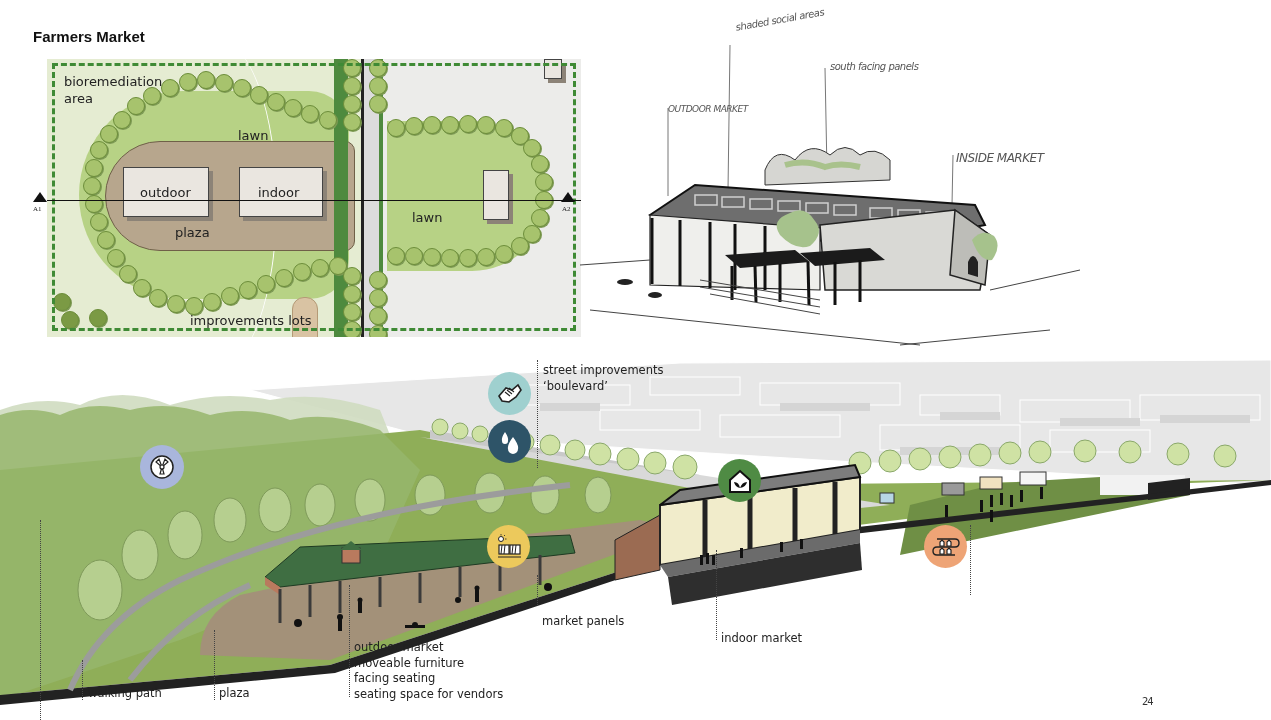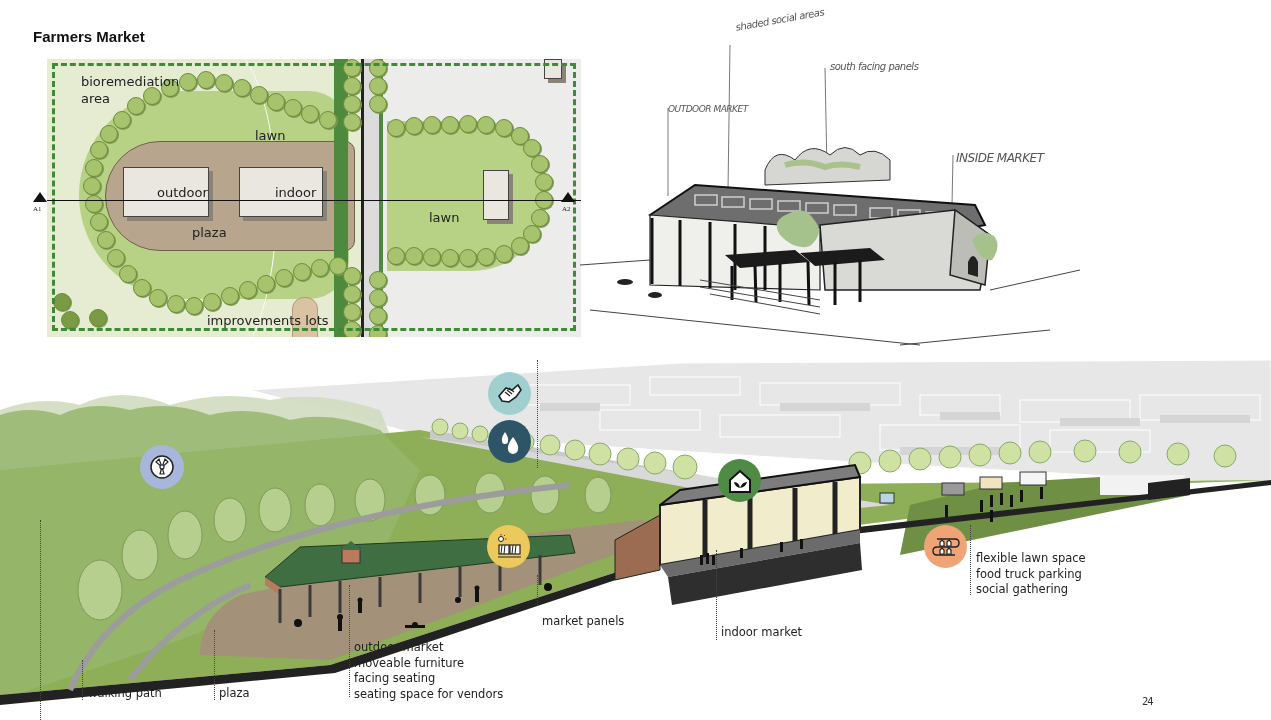--- a/index.html
+++ b/index.html
@@ -16,21 +16,21 @@
   .plan .road-green { position: absolute; left: 332px; top: 0; width: 4px; height: 278px; background: #4e8a3e; }
   .plan .lawn-left { position: absolute; left: 32px; top: 32px; width: 270px; height: 208px; background: #b7d285; border-radius: 104px 40px 40px 104px; }
   .plan .lawn-right { position: absolute; left: 340px; top: 62px; width: 160px; height: 150px; background: #b7d285; border-radius: 0 75px 75px 0; }
   .plan .plaza { position: absolute; left: 58px; top: 82px; width: 250px; height: 110px; background: #b7a68d; border: 1px solid #6f6048; border-radius: 55px 10px 10px 55px; }
   .plan .bldg { position: absolute; background: #eae6e0; border: 1px solid #444; box-shadow: 4px 4px 0 #8c8377; }
   .plan .path-curve { position: absolute; left: 110px; top: -20px; width: 120px; height: 330px; border-right: 1.5px solid #fff; border-radius: 0 50% 50% 0; }
   .plan .tree { position: absolute; width: 18px; height: 18px; border-radius: 50%; background: #a7c36d; border: 1px solid #6d8e3b; box-shadow: 1px 1px 0 #7e9a55; }
   .plan .tree.dark { background: #7b9a44; }
   .plan .boundary { position: absolute; left: 5px; top: 4px; width: 524px; height: 268px; border: 3px dashed #3f8a35; }
   .plan .section-line { position: absolute; left: -20px; top: 141px; width: 560px; height: 1px; background: #111; }
-  .plan-label { position: absolute; font-size: 13px; color: #222; font-family: "DejaVu Sans", sans-serif; margin-left: 17px; }
+  .plan-label { position: absolute; font-size: 13px; color: #222; font-family: "DejaVu Sans", sans-serif; }
   .marker { position: absolute; width: 0; height: 0; border-left: 7px solid transparent; border-right: 7px solid transparent; border-bottom: 10px solid #111; }
   .marker-label { position: absolute; font-size: 7px; color: #222; font-family: Liberation Serif, serif; }
 
   
   .sketch { position: absolute; left: 580px; top: 0; width: 500px; height: 360px; }
   .sketch-note { position: absolute; font-family: "DejaVu Sans", sans-serif; font-size: 10px; color: #555; font-style: italic; letter-spacing: -0.5px; }
 
   
   .axo { position: absolute; left: 0; top: 355px; width: 1271px; height: 365px; }
   .callout { position: absolute; font-size: 11.5px; line-height: 15.5px; color: #222; font-family: "DejaVu Sans", sans-serif; }
@@ -444,30 +444,29 @@
 
   <div class="leader" style="left:537px;top:5px;height:108px;"></div>
   <div class="leader" style="left:537px;top:220px;height:30px;"></div>
   <div class="leader" style="left:716px;top:195px;height:90px;"></div>
   <div class="leader" style="left:970px;top:170px;height:70px;"></div>
   <div class="leader" style="left:349px;top:230px;height:112px;"></div>
   <div class="leader" style="left:82px;top:305px;height:40px;"></div>
   <div class="leader" style="left:214px;top:275px;height:70px;"></div>
   <div class="leader" style="left:40px;top:165px;height:200px;"></div>
 
+  <div class="callout" style="left:543px;top:8px;">
+    <div>street improvements</div>
+    <div>‘boulevard’</div>
+  </div>
   <div class="callout" style="left:542px;top:259px;">
     <div>market panels</div>
   </div>
-  <div class="callout" style="left:721px;top:270px;">
+  <div class="callout" style="left:721px;top:276px;">
     <div>indoor market</div>
-  </div>
-  <div class="callout" style="left:976px;top:196px;">
-    <div>flexible lawn space</div>
-    <div>food truck parking</div>
-    <div>social gathering</div>
   </div>
   <div class="callout" style="left:354px;top:285px;">
     <div>outdoor market</div>
     <div>moveable furniture</div>
     <div>facing seating</div>
     <div>seating space for vendors</div>
   </div>
   <div class="callout" style="left:88px;top:331px;">
     <div>walking path</div>
   </div>

